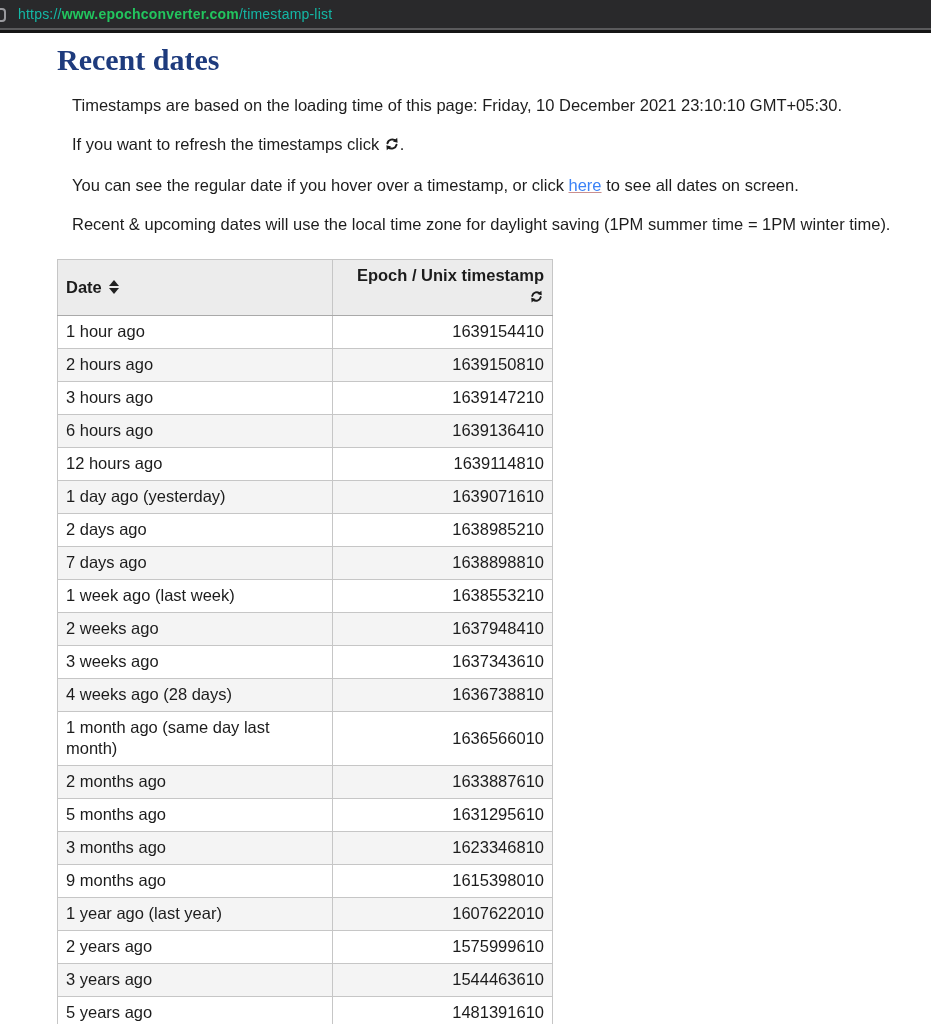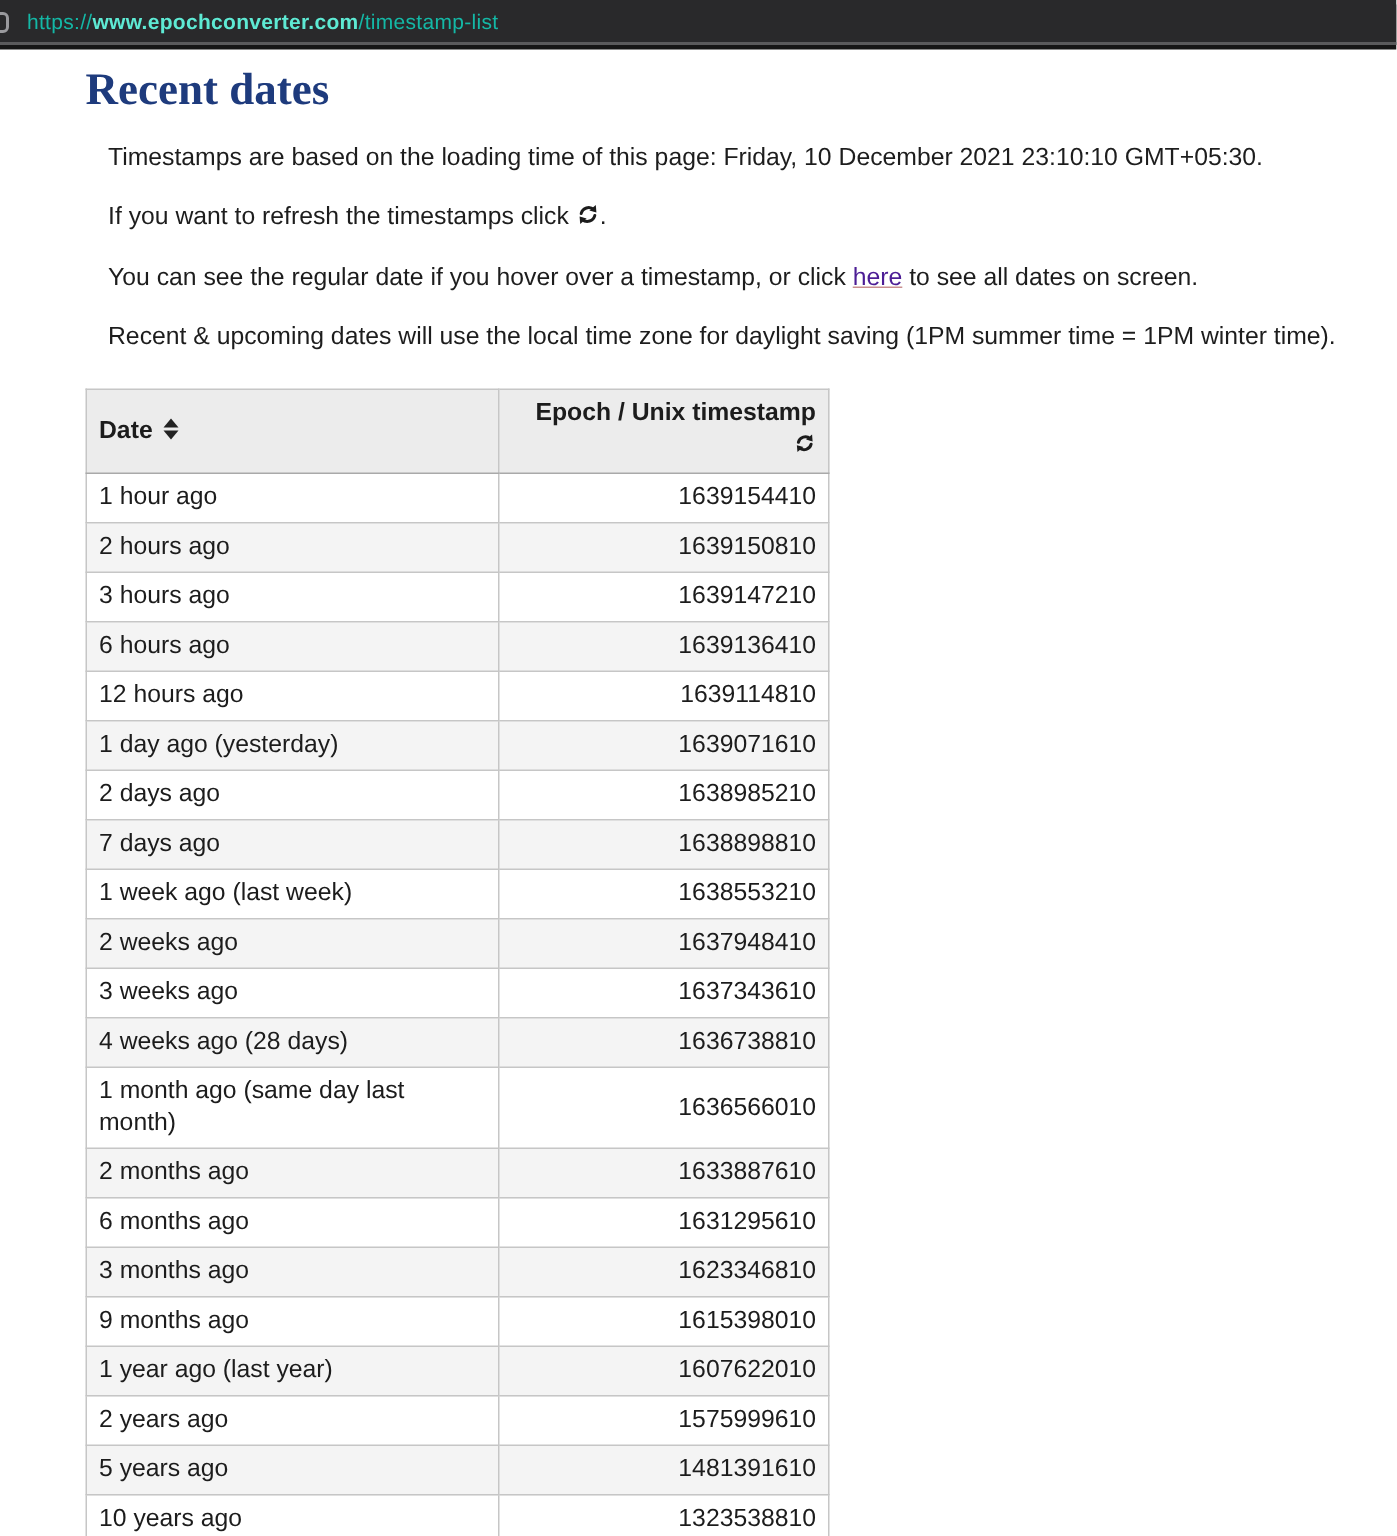--- a/index.html
+++ b/index.html
@@ -27,21 +27,21 @@
     border-radius: 4px;
   }
   .urlbox {
     margin-left: 18px;
     font-size: 14px;
     letter-spacing: .2px;
     white-space: nowrap;
     cursor: text;
   }
   .url-dim { color: #14b8a6; }
-  .url-domain { color: #5eead4; font-weight: 600; }
+  .url-domain { color: #22c55e; font-weight: 600; }
 
   
   .content { padding: 11px 0 0 57px; }
 
   h1.page-title {
     font-family: "Liberation Serif", "DejaVu Serif", serif;
     font-size: 30px;
     font-weight: 700;
     color: #1e3b7d;
     margin: 2px 0 16px;
@@ -49,21 +49,21 @@
 
   .intro { font-size: 16.5px; line-height: 24px; color: #1d1d1d; }
   .intro p { margin: 15px; }
 
   .refresh-icon-inline, .refresh-icon-header {
     display: inline-block;
     vertical-align: -2px;
     cursor: pointer;
   }
   .link-red {
-    color: #4c1d95;
+    color: #3b82f6;
     text-decoration: underline;
     text-decoration-color: #c98f8f;
     cursor: pointer;
   }
 
   
   table.ts-table {
     margin-top: 23px;
     border-collapse: collapse;
     width: 496px;
@@ -200,40 +200,44 @@
         </tr>
         <tr>
           <td class="c-date">1 month ago (same day last month)</td>
           <td class="c-ts">1636566010</td>
         </tr>
         <tr>
           <td class="c-date">2 months ago</td>
           <td class="c-ts">1633887610</td>
         </tr>
         <tr>
-          <td class="c-date">6 months ago</td>
+          <td class="c-date">5 months ago</td>
           <td class="c-ts">1631295610</td>
         </tr>
         <tr>
           <td class="c-date">3 months ago</td>
           <td class="c-ts">1623346810</td>
         </tr>
         <tr>
           <td class="c-date">9 months ago</td>
           <td class="c-ts">1615398010</td>
         </tr>
         <tr>
           <td class="c-date">1 year ago (last year)</td>
           <td class="c-ts">1607622010</td>
         </tr>
         <tr>
           <td class="c-date">2 years ago</td>
           <td class="c-ts">1575999610</td>
         </tr>
         <tr>
+          <td class="c-date">3 years ago</td>
+          <td class="c-ts">1544463610</td>
+        </tr>
+        <tr>
           <td class="c-date">5 years ago</td>
           <td class="c-ts">1481391610</td>
         </tr>
         <tr>
           <td class="c-date">10 years ago</td>
           <td class="c-ts">1323538810</td>
         </tr>
       </tbody>
   </table>
 

